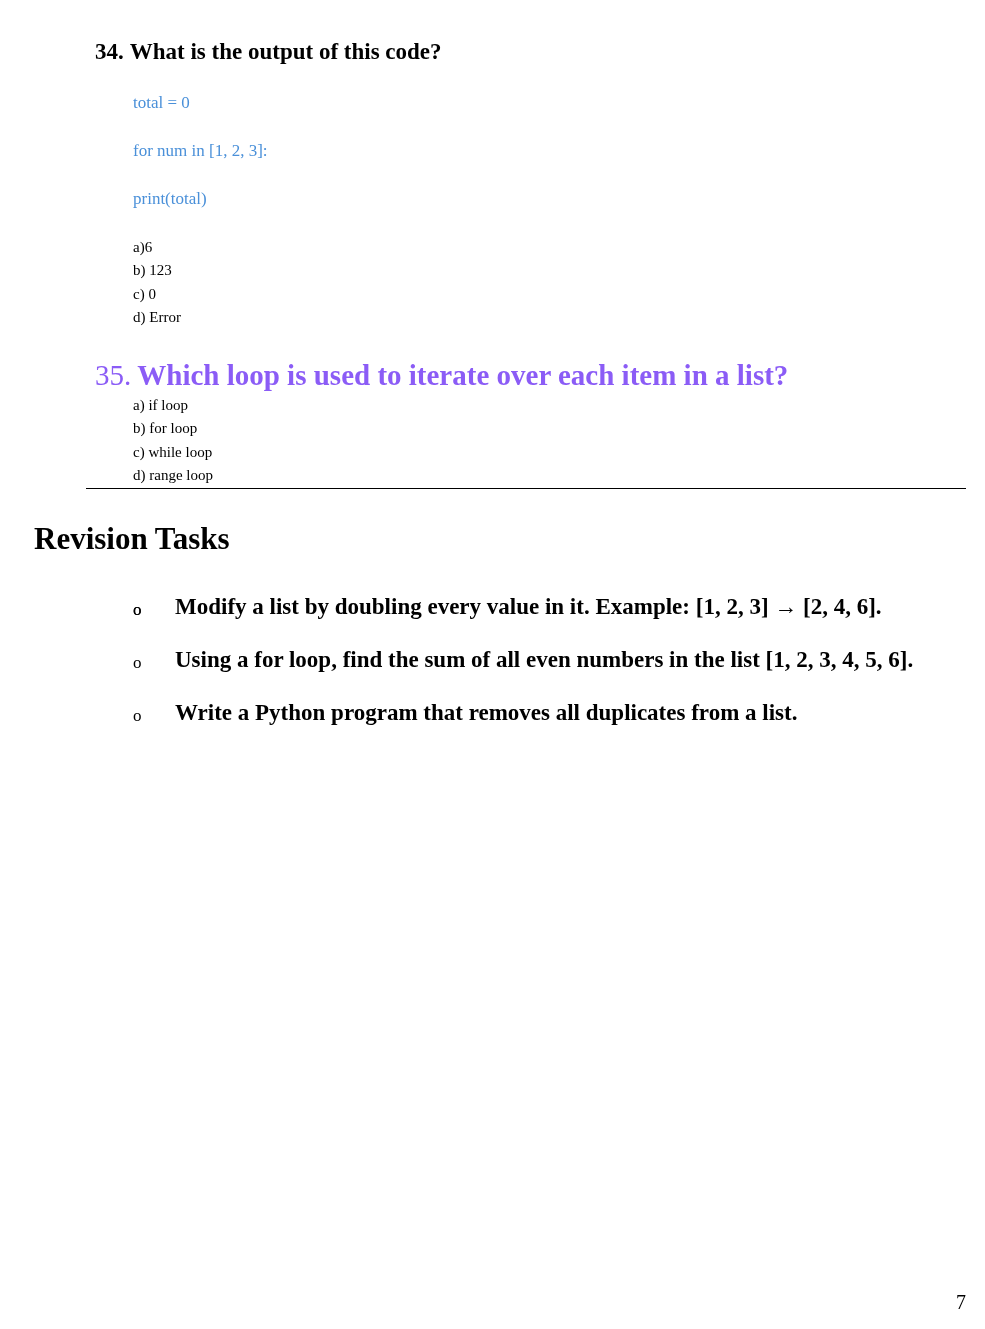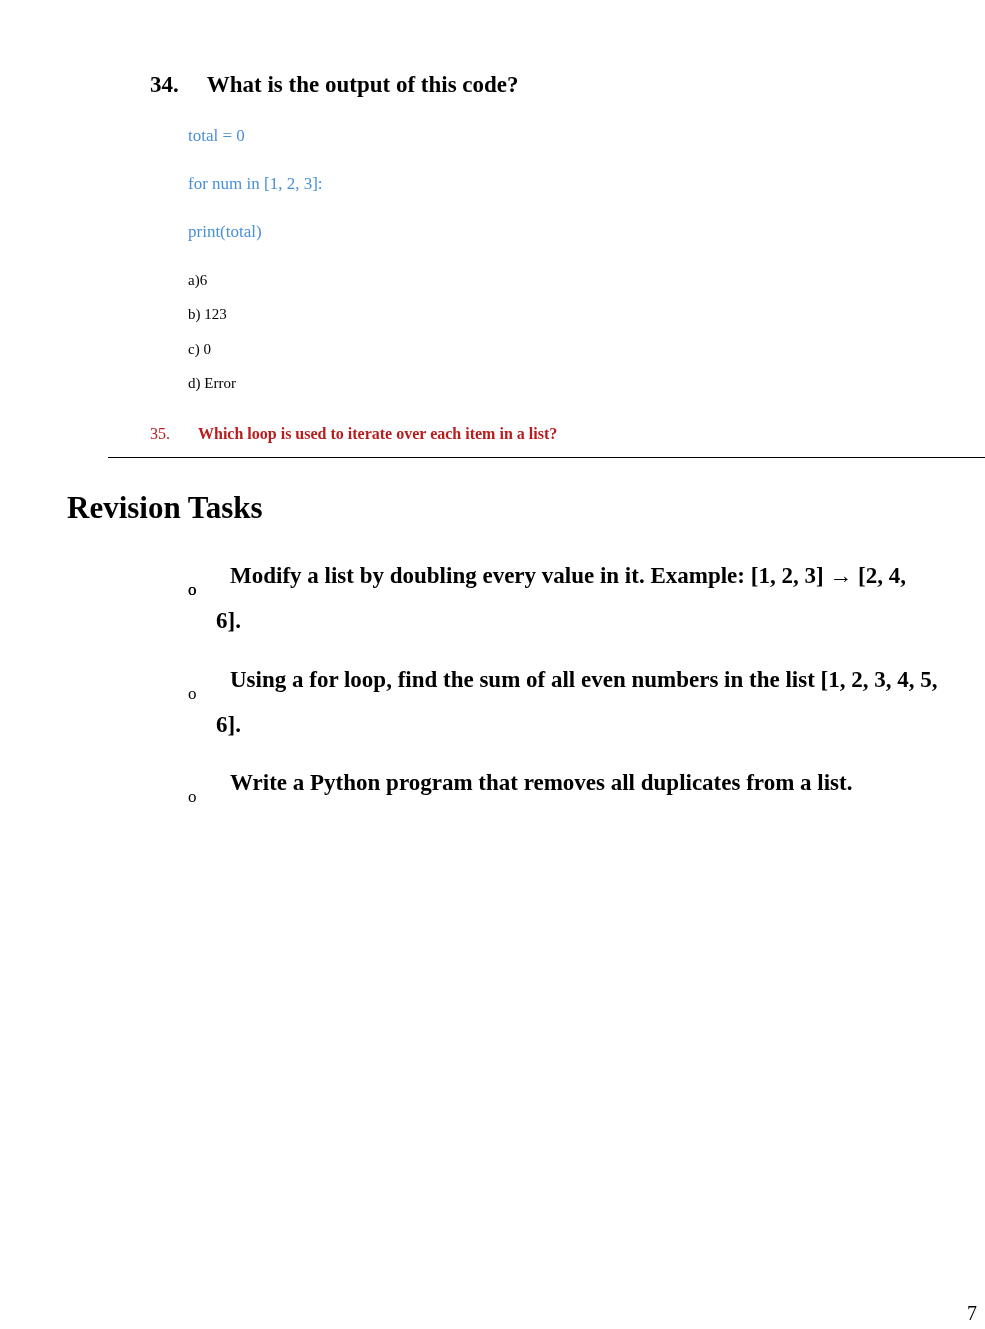--- a/index.html
+++ b/index.html
@@ -1,16 +1,16 @@
 <!DOCTYPE html>
 <html><head>
   <meta charset="utf-8">
   <style>
     * {
-      margin: 14px;
+      margin: 3px;
       padding: 0;
       box-sizing: border-box;
     }
     body {
       font-family: "Times New Roman", Times, serif;
       background: white;
       width: 985px;
       height: 1329px;
       position: relative;
       padding: 30px 25px 20px 25px;
@@ -36,22 +36,22 @@
     .options {
       padding-left: 38px;
       margin-bottom: 32px;
     }
     .option-line {
       font-size: 15px;
       color: #000;
       line-height: 1.35;
     }
     .question-35 {
-      font-size: 16px;
-      color: #b91c1c;
+      font-size: 29px;
+      color: #8b5cf6;
       margin-bottom: 0px;
     }
     .question-35 .q-num {
       font-weight: normal;
     }
     .question-35 .q-text {
       font-weight: bold;
     }
     .options-35 {
       padding-left: 38px;
@@ -114,20 +114,26 @@
   <div class="options">
     <div class="option-line">a)6</div>
     <div class="option-line">b) 123</div>
     <div class="option-line">c) 0</div>
     <div class="option-line">d) Error</div>
   </div>
 
   <div class="question-35">
     <span class="q-num">35.</span><span class="q-text">Which loop is used to iterate over each item in a list?</span>
   </div>
+  <div class="options-35">
+    <div class="option-line">a) if loop</div>
+    <div class="option-line">b) for loop</div>
+    <div class="option-line">c) while loop</div>
+    <div class="option-line">d) range loop</div>
+  </div>
 </div>
 
 <hr class="hr-line">
 
 <div class="revision-header">Revision Tasks</div>
 
 <div class="revision-list">
   <div class="revision-item">
     <span class="revision-bullet">o</span>
   </div>

